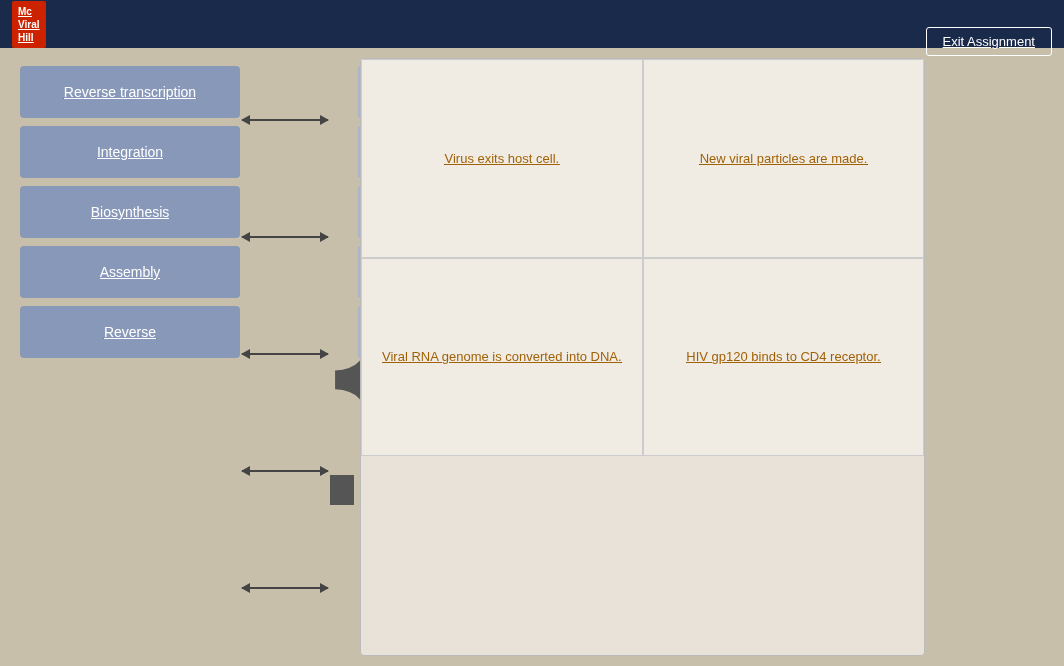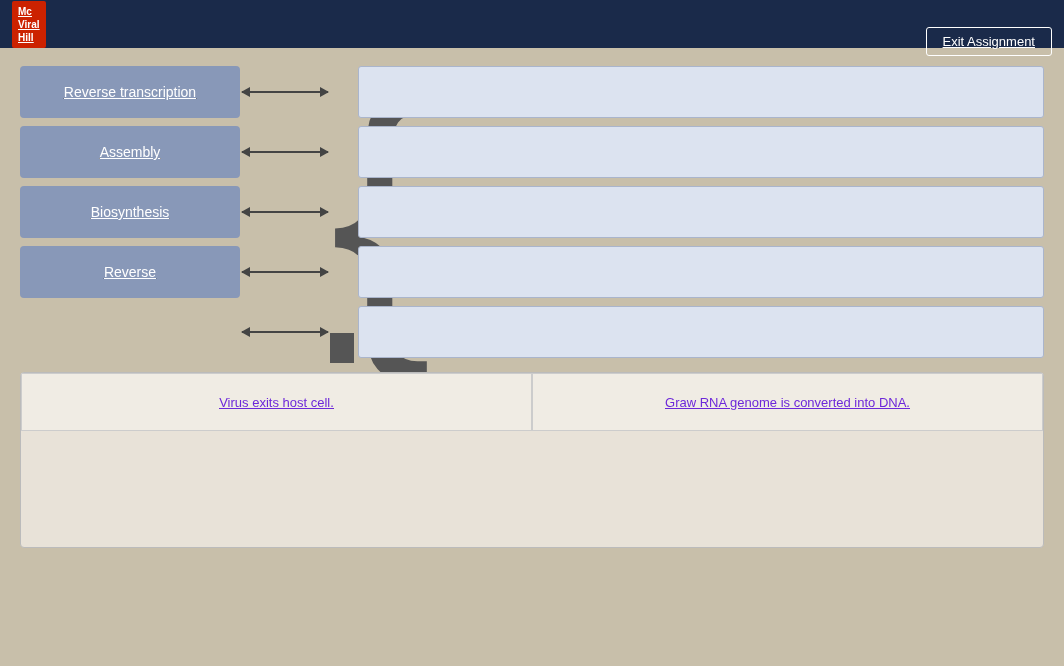--- a/index.html
+++ b/index.html
@@ -37,21 +37,21 @@
       padding: 6px 16px;
       font-size: 13px;
       cursor: pointer;
       border-radius: 3px;
       margin-top: 35px;
     }
 
     
     .main {
       display: flex;
-      flex-direction: column;
+      flex-direction: row;
       padding: 10px 20px 10px 20px;
       height: calc(666px - 48px);
     }
 
     .step-label {
       background-color: #8898b8;
       color: white;
       width: 220px;
       height: 52px;
       display: flex;
@@ -83,21 +83,21 @@
       padding: 0;
       display: grid;
       grid-template-columns: 1fr 1fr;
       grid-template-rows: repeat(3, 1fr);
       gap: 0;
     }
 
     .answer-cell {
       padding: 14px 20px;
       font-size: 13px;
-      color: #6d28d9;
+      color: #a16207;
       border: 1px solid #ccc;
       background-color: #f0ece4;
       cursor: pointer;
       display: flex;
       align-items: center;
       justify-content: center;
       text-align: right;
       min-height: 58px;
     }
 
@@ -150,26 +150,29 @@
 
 <div class="main">
 
   <div style="display:flex; align-items:stretch; margin-bottom:14px; padding-top:8px;">
 
     <div class="labels-col">
       <div class="step-label">
         <span>Reverse transcription</span>
       </div>
       <div class="step-label">
+        <span>Integration</span>
+      </div>
+      <div class="step-label">
+        <span>Biosynthesis</span>
+      </div>
+      <div class="step-label">
         <span>Assembly</span>
       </div>
       <div class="step-label">
-        <span>Biosynthesis</span>
-      </div>
-      <div class="step-label">
         <span>Reverse</span>
       </div>
     </div>
 
     <div style="display:flex; flex-direction:column; gap:8px; justify-content:space-around; width:90px; padding: 0 2px;">
       <div style="height:52px; display:flex; align-items:center; justify-content:center;">
         <div class="h-arrow">
             <div class="arrow-shaft"></div>
           </div>
       </div>
@@ -205,17 +208,23 @@
       <div class="drop-box-tall"></div>
     </div>
 
   </div>
 
   <div class="answer-section">
     <div class="answer-cell">
       <span>Virus exits host cell.</span>
     </div>
     <div class="answer-cell">
-      <span>Graw RNA genome is converted into DNA.</span>
+      <span>New viral particles are made.</span>
+    </div>
+    <div class="answer-cell">
+      <span>Viral RNA genome is converted into DNA.</span>
+    </div>
+    <div class="answer-cell">
+      <span>HIV gp120 binds to CD4 receptor.</span>
     </div>
   </div>
 
 </div>
 
 </body></html>

